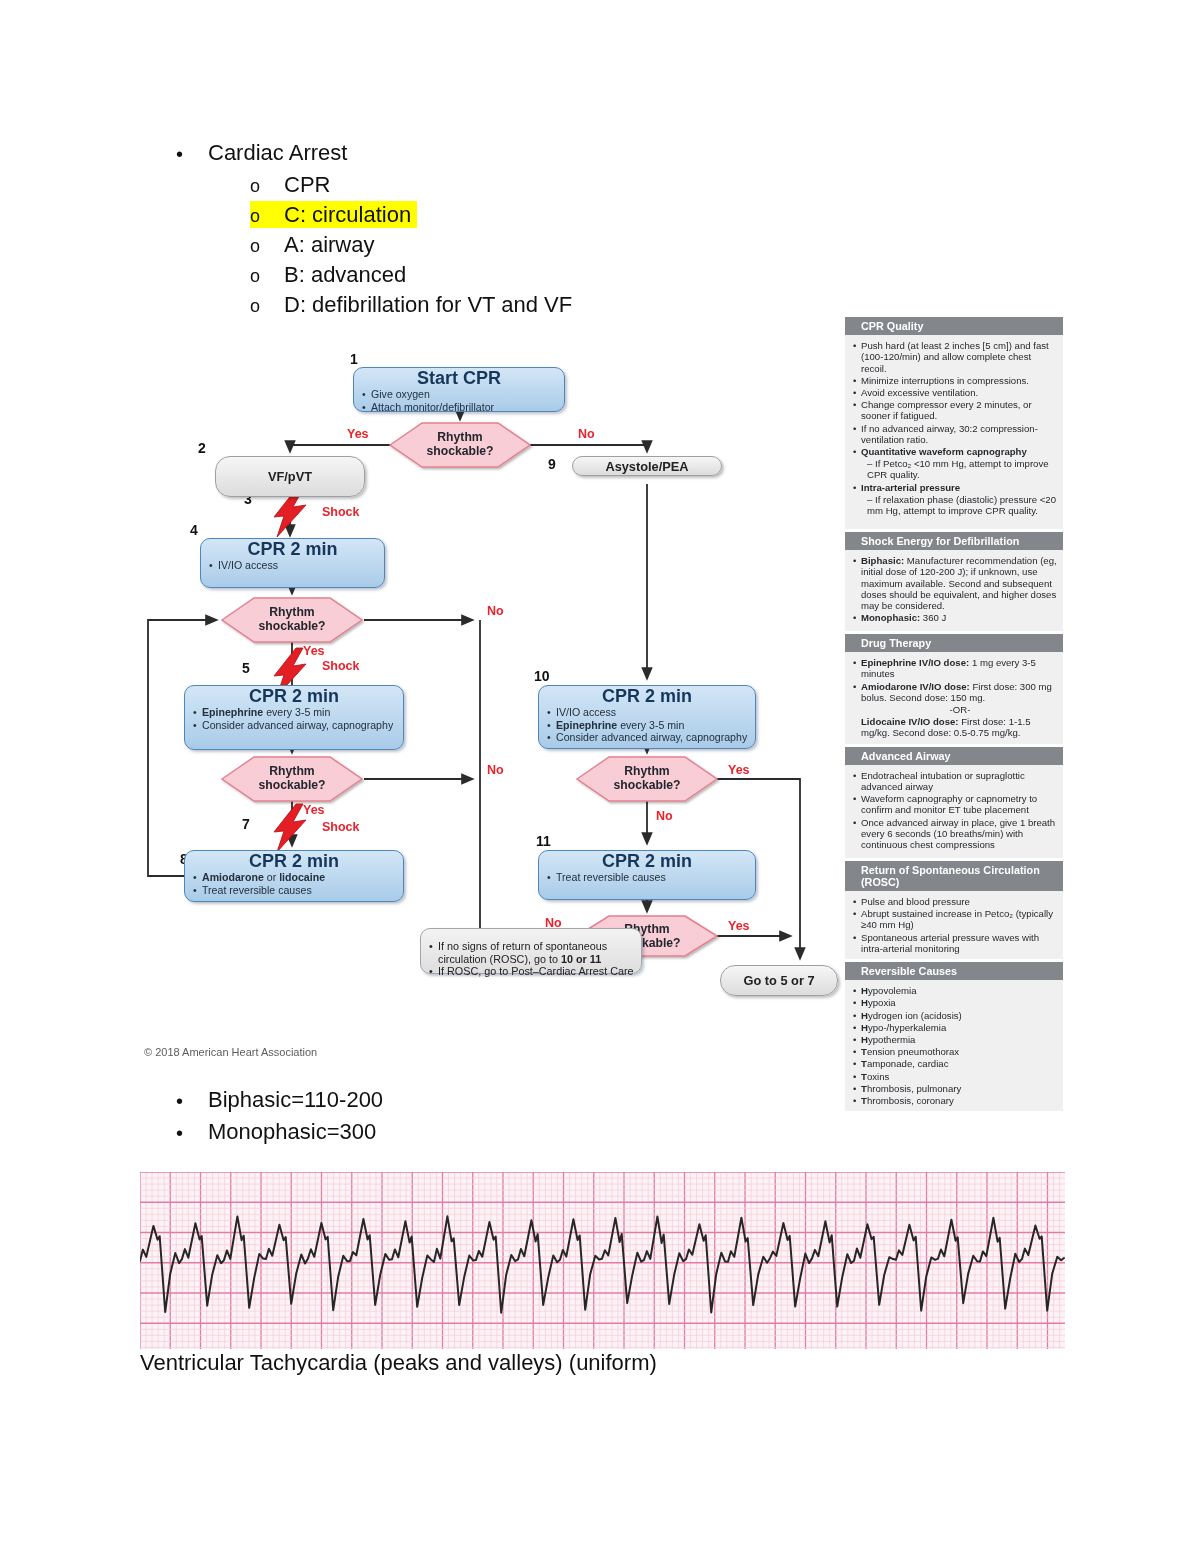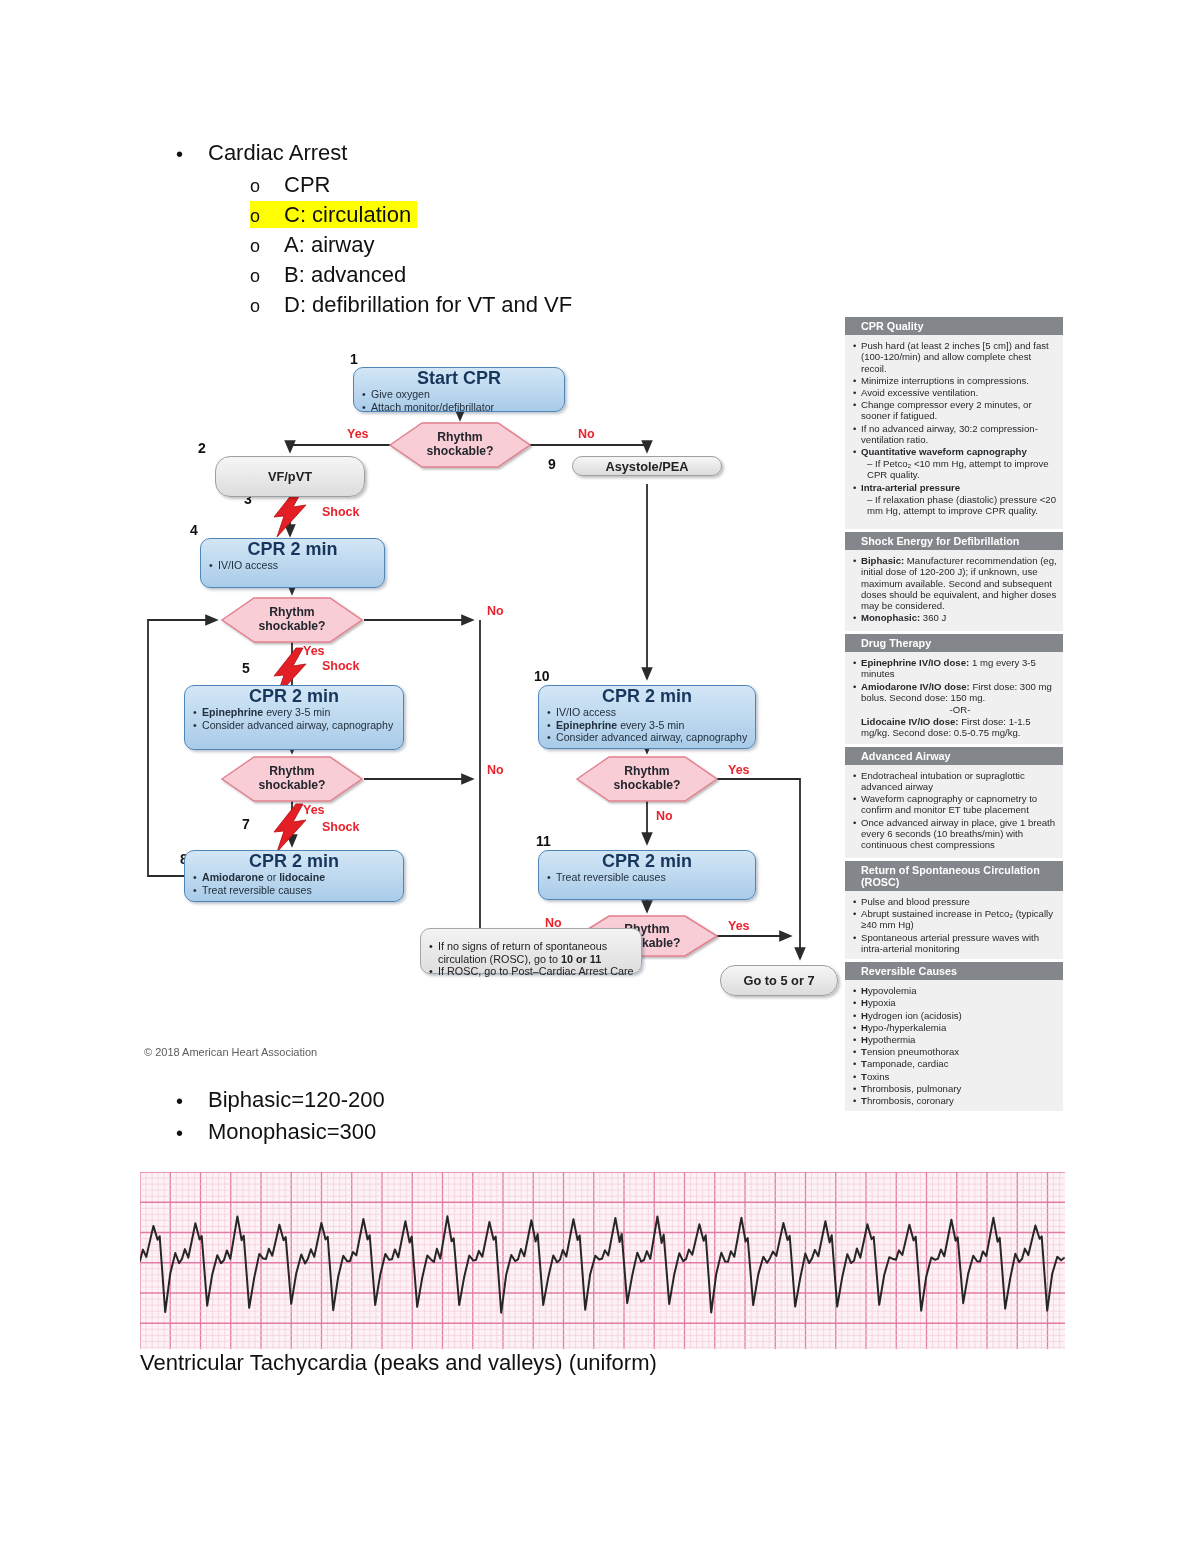--- a/index.html
+++ b/index.html
@@ -274,21 +274,21 @@
             <li><b>T</b>amponade, cardiac</li>
             <li><b>T</b>oxins</li>
             <li><b>T</b>hrombosis, pulmonary</li>
             <li><b>T</b>hrombosis, coronary</li>
           </ul>
       </section>
     </div>
   </div>
 
   <div class="nrow" style="left:176px;top:1087px;">
-    <span class="dot">•</span><span>Biphasic=120-200</span>
+    <span class="dot">•</span><span>Biphasic=110-200</span>
   </div>
   <div class="nrow" style="left:176px;top:1119px;">
     <span class="dot">•</span><span>Monophasic=300</span>
   </div>
 
   <div class="ecg">
     <svg id="ecgsvg" width="925" height="177" viewBox="0 0 925 177">
         <rect x="0" y="0" width="925" height="177" fill="#fdf3f6"></rect>
         <g>
           <line x1="0" y1="0" x2="0" y2="177" stroke="#e27ba6" stroke-width="1.3"></line>

